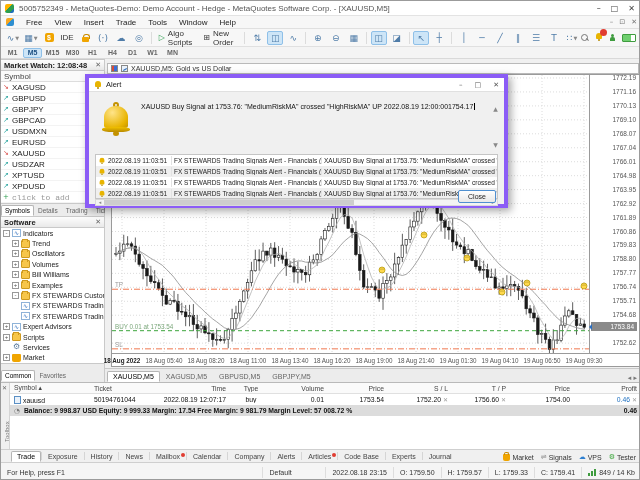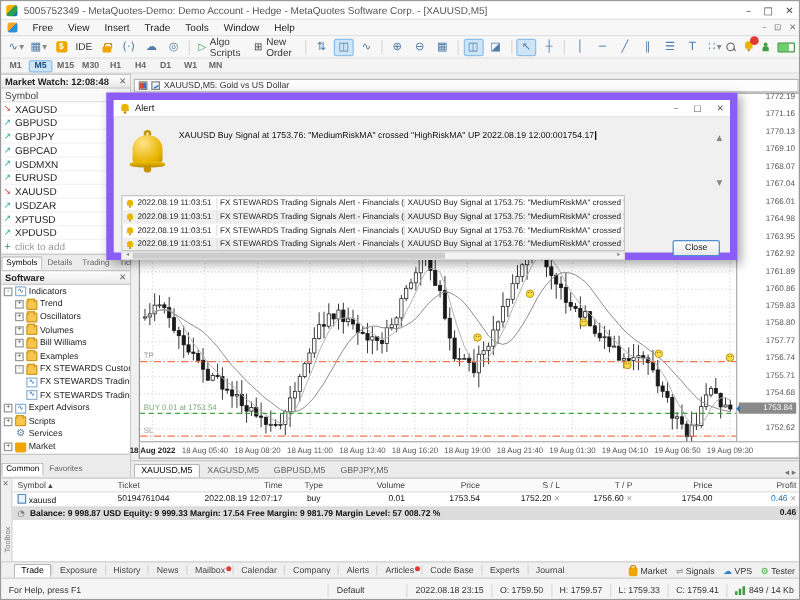--- a/index.html
+++ b/index.html
@@ -95,21 +95,21 @@
   #bidptr { position:absolute; left:-4px; width:0; height:0; border:3px solid transparent; border-right-color:#2e6fbe; }
   #taxis { position:absolute; left:6px; top:295px; width:529px; height:13px; background:#fff; border:1px solid #9a9a9a; border-top:none; }
   .ttick { position:absolute; top:3px; font-size:6.3px; color:#555; transform:translateX(-50%); white-space:nowrap; }
   #chart-tabs { position:absolute; left:0; top:309px; width:536px; height:14px; background:#ececec; border-top:1px solid #c9c9c9;
                 display:flex; align-items:flex-end; padding-left:2px; }
   #chart-tabs .ptab { font-size:7px; padding:1px 5px; }
   #ct-arrows { margin-left:auto; color:#777; font-size:7px; padding-right:4px; }
   .plbl { position:absolute; font-size:6.3px; color:#999; }
 
   
-  #dlg { left:84px; top:73px; width:505px; height:134px; background:#f0f0f0; border:6px solid #8b5cf6;
+  #dlg { left:84px; top:73px; width:423px; height:134px; background:#f0f0f0; border:4px solid #8b5cf6;
          box-shadow:3px 3px 8px rgba(0,0,0,.35); z-index:50; }
   #dlg-title { height:14px; background:#fff; border-bottom:1px solid #e0e0e0; display:flex; align-items:center; padding:0 5px; gap:4px; }
   #dlg-title .cap { font-size:7.5px; color:#222; }
   #dlg-title .btns { margin-left:auto; display:flex; gap:12px; color:#555; font-size:7px; }
   #bigbell { position:absolute; left:12px; top:24px; width:30px; height:34px; }
   #bigbell .dome { position:absolute; left:3px; top:4px; width:24px; height:22px;
                    background:radial-gradient(circle at 35% 30%,#ffe48a,#e8b400 70%,#c49200); border-radius:50% 50% 12% 12%; }
   #bigbell .ring { position:absolute; left:12px; top:0; width:6px; height:6px; border:2px solid #c49200; border-radius:50%; }
   #bigbell .lip { position:absolute; left:1px; top:25px; width:28px; height:5px; background:linear-gradient(#f2c200,#b88900); border-radius:40%; }
   #bigbell .clap { position:absolute; left:12px; top:29px; width:6px; height:5px; background:#c49200; border-radius:50%; }
@@ -344,21 +344,21 @@
     <div class="mwr">
       <span class="arr glyph" style="color: rgb(42, 165, 160);">↗</span>
       <span>XPTUSD</span>
     </div>
     <div class="mwr">
       <span class="arr glyph" style="color: rgb(42, 165, 160);">↗</span>
       <span>XPDUSD</span>
     </div>
     <div class="mwr">
       <span class="arr glyph" style="color: rgb(46, 158, 79);">+</span>
-      <span style="color: rgb(153, 153, 153);">click to add</span>
+      <span style="color: rgb(153, 153, 153); font-family: Liberation Mono, monospace;">click to add</span>
     </div>
   </div>
 <div class="abs mwtabs" id="mw-tabs">
     <span class="ptab act">Symbols</span>
     <span class="ptab">Details</span>
     <span class="ptab">Trading</span>
     <span class="ptab">Ticks</span>
   </div>
 
 <div class="abs panel-h" id="nav-header">

